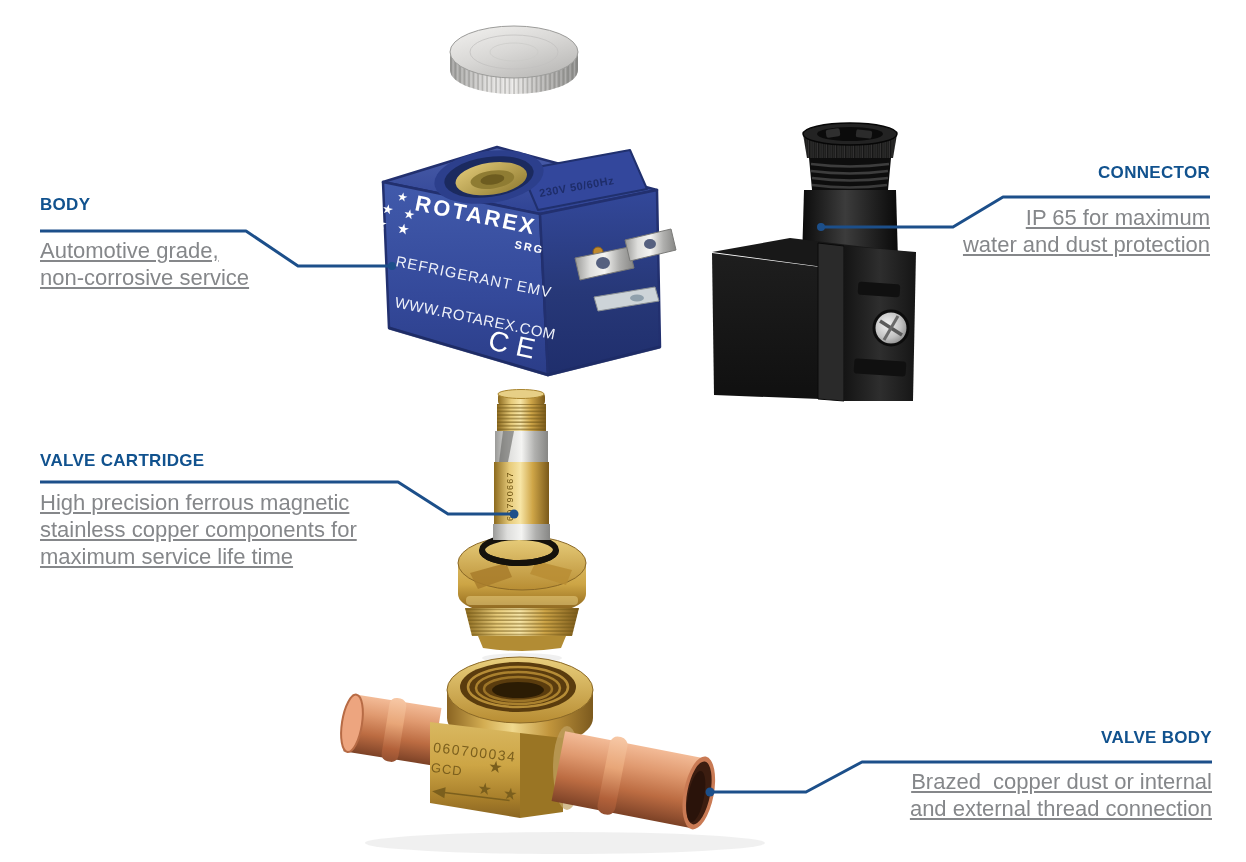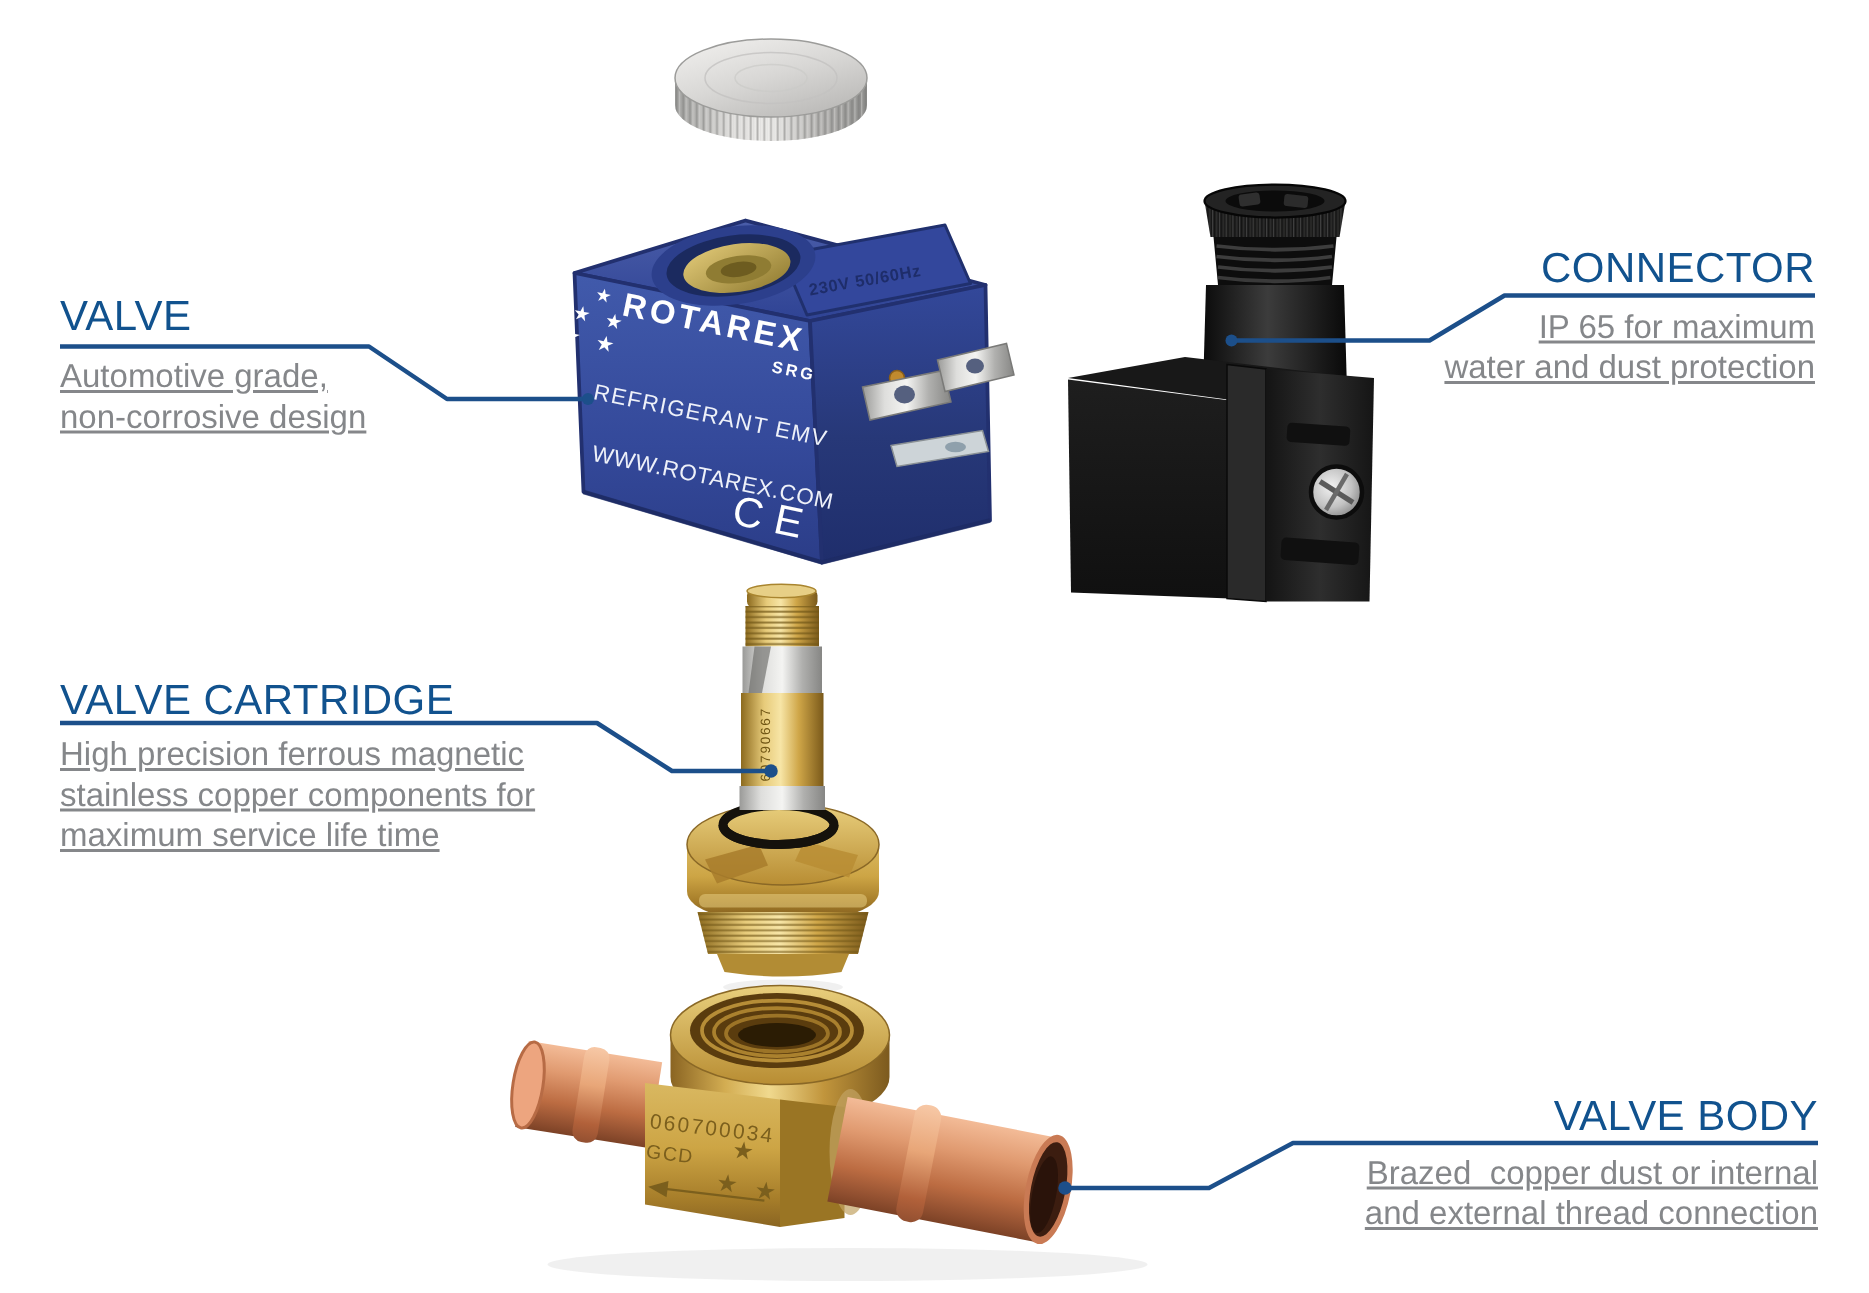--- a/index.html
+++ b/index.html
@@ -2,21 +2,21 @@
 <html><head>
 <meta charset="utf-8">
 <style>
   html,body{margin:0;padding:0;background:#ffffff;}
   .stage{
     position:relative;width:1246px;height:862px;background:#ffffff;
     overflow:hidden;font-family:"Liberation Sans",sans-serif;
   }
   .stage svg.art{position:absolute;left:0;top:0;width:1246px;height:862px;}
   .co-title{
-    position:absolute;margin:0;font-size:28px;font-weight:normal;
+    position:absolute;margin:0;font-size:17px;font-weight:bold;
     color:#11528e;letter-spacing:.3px;white-space:pre;
   }
   .co-desc{
     position:absolute;margin:0;font-size:22px;color:#85878a;
     line-height:27px;white-space:pre-wrap;text-decoration:underline;
   }
   .alignR{text-align:right;}
   text{font-family:"Liberation Sans",sans-serif;}
 </style>
 </head>
@@ -286,22 +286,22 @@
       <circle cx="392" cy="266" r="4" fill="#1c4f8a" stroke="none"></circle>
       <polyline points="1210,197 1003,197 953,227 821,227"></polyline>
       <circle cx="821" cy="227" r="4" fill="#1c4f8a" stroke="none"></circle>
       <polyline points="40,482 398,482 448,514 513,514"></polyline>
       <circle cx="514" cy="514" r="4.5" fill="#1c4f8a" stroke="none"></circle>
       <polyline points="1212,762 862,762 806,792 710,792"></polyline>
       <circle cx="710" cy="792" r="4.5" fill="#1c4f8a" stroke="none"></circle>
     </g>
   </svg>
 
-  <h3 class="co-title" style="left:40px;top:195px;">VALVE</h3>
-  <p class="co-desc" style="left:40px;top:237px;"><span>Automotive grade,</span><br><span>non-corrosive design</span></p>
+  <h3 class="co-title" style="left:40px;top:195px;">BODY</h3>
+  <p class="co-desc" style="left:40px;top:237px;"><span>Automotive grade,</span><br><span>non-corrosive service</span></p>
 
   <h3 class="co-title alignR" style="right:36px;top:163px;">CONNECTOR</h3>
   <p class="co-desc alignR" style="right:36px;top:204px;"><span>IP 65 for maximum</span><br><span>water and dust protection</span></p>
 
   <h3 class="co-title" style="left:40px;top:451px;">VALVE CARTRIDGE</h3>
   <p class="co-desc" style="left:40px;top:489px;"><span>High precision ferrous magnetic</span><br><span>stainless copper components for</span><br><span>maximum service life time</span></p>
 
   <h3 class="co-title alignR" style="right:34px;top:728px;">VALVE BODY</h3>
   <p class="co-desc alignR" style="right:34px;top:768px;"><span>Brazed  copper dust or internal</span><br><span>and external thread connection</span></p>
 

